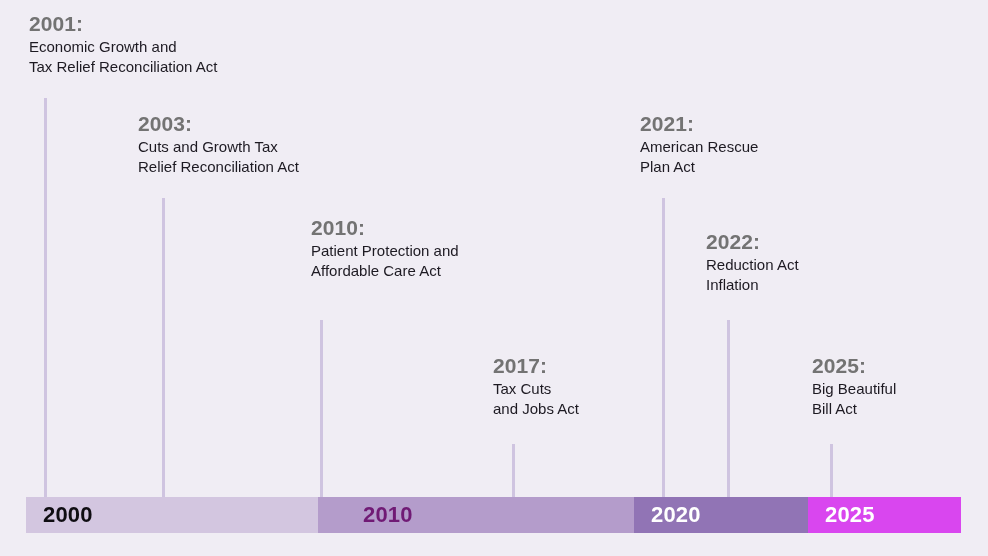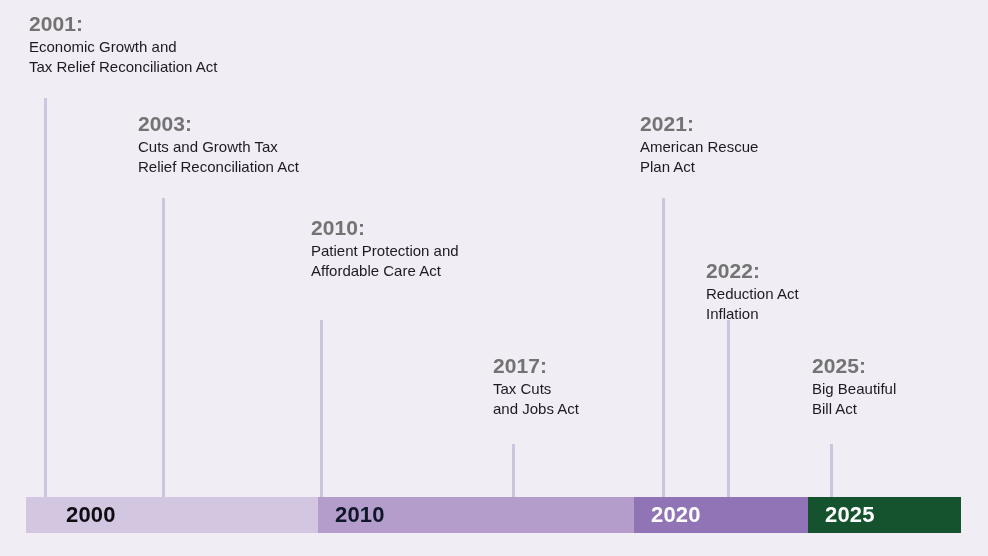--- a/index.html
+++ b/index.html
@@ -105,40 +105,40 @@
     <div class="event-title">Tax Cuts</div>
     <div class="event-title">and Jobs Act</div>
   </div>
 
   <div class="event" style="left:640px; top:110px;">
     <div class="event-year">2021:</div>
     <div class="event-title">American Rescue</div>
     <div class="event-title">Plan Act</div>
   </div>
 
-  <div class="event" style="left:706px; top:228px;margin-top:29px;">
+  <div class="event" style="left:706px; top:228px;">
     <div class="event-year">2022:</div>
     <div class="event-title">Reduction Act</div>
     <div class="event-title">Inflation</div>
   </div>
 
   <div class="event" style="left:812px; top:352px;">
     <div class="event-year">2025:</div>
     <div class="event-title">Big Beautiful</div>
     <div class="event-title">Bill Act</div>
   </div>
 
   <div id="decade-bar">
     <div class="decade-seg" style="width:292px; background:#d3c6e0;">
-      <span class="decade-label" style="color:#0f0d12;margin-left:23px;">2000</span>
+      <span class="decade-label" style="color:#0f0d12;">2000</span>
     </div>
     <div class="decade-seg" style="width:316px; background:#b49ccb;">
-      <span class="decade-label" style="color:#0f172a;">2010</span>
+      <span class="decade-label" style="color:#701a75;margin-left:28px;">2010</span>
     </div>
     <div class="decade-seg" style="width:174px; background:#9174b5;">
       <span class="decade-label" style="color:#ffffff;">2020</span>
     </div>
-    <div class="decade-seg" style="width:153px; background:#14532d;">
+    <div class="decade-seg" style="width:153px; background:#d946ef;">
       <span class="decade-label" style="color:#ffffff;">2025</span>
     </div>
   </div>
 
 </div>
 
 </body></html>

